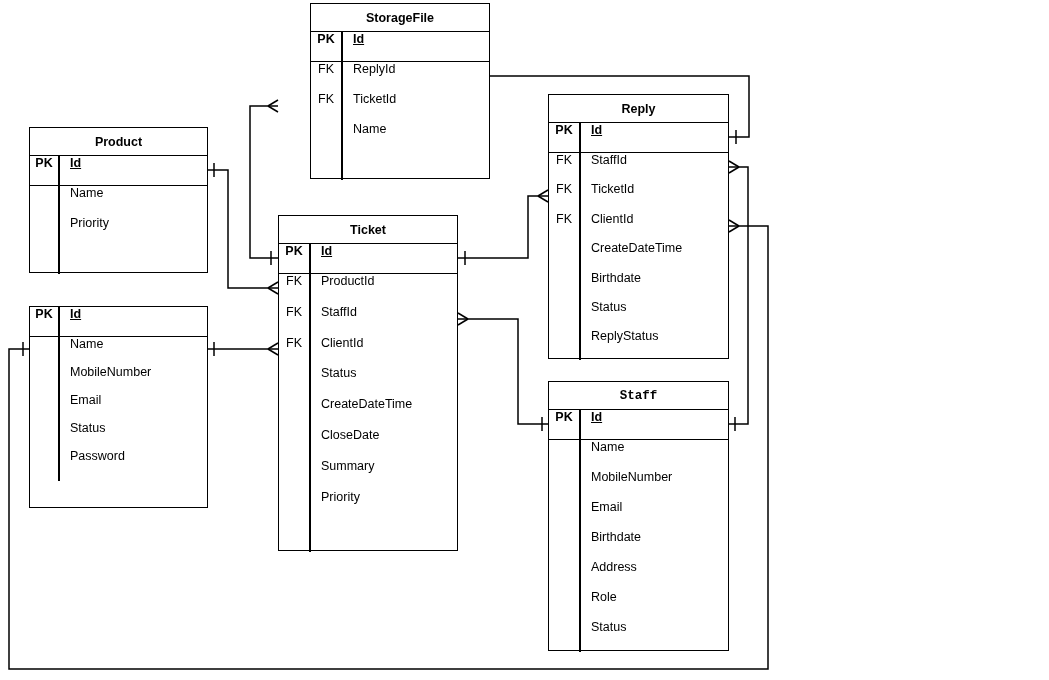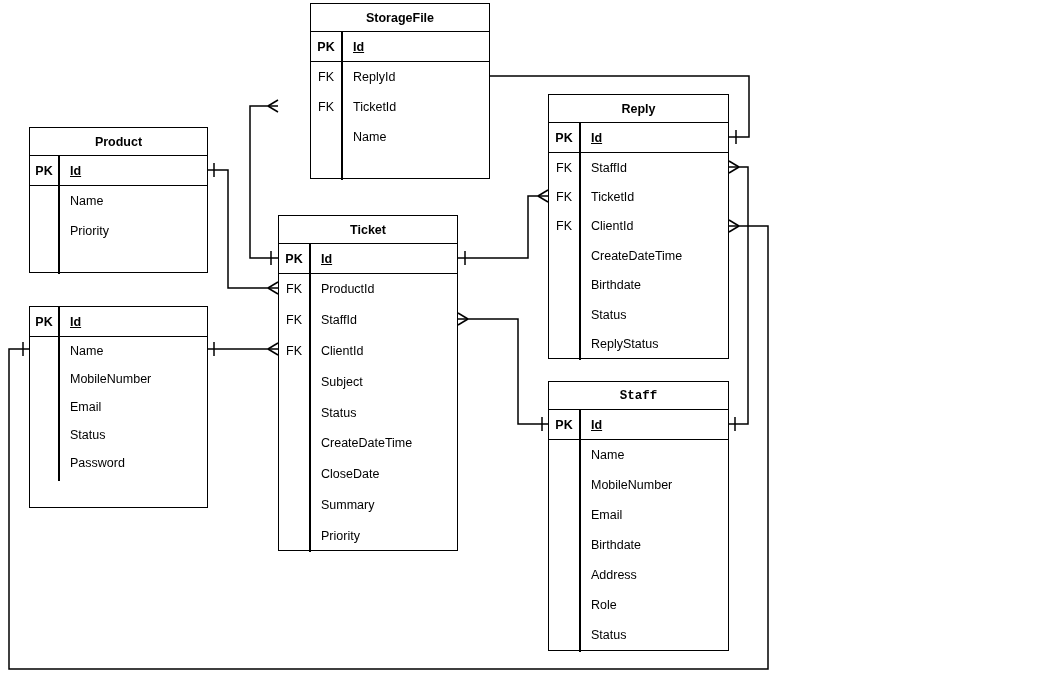--- a/index.html
+++ b/index.html
@@ -23,21 +23,21 @@
     display:flex;align-items:center;justify-content:center;
     font-weight:bold;
     border-bottom:1.5px solid #000;
     box-sizing:border-box;
   }
   .entity-rows{position:relative;}
   .key-divider{
     position:absolute;top:0;bottom:0;width:1.5px;background:#000;
   }
   .col-row{
-    display:flex;align-items:center;
+    display:flex;
     box-sizing:border-box;
   }
   .col-row.id-row{
     border-bottom:1.5px solid #000;
     font-weight:bold;
   }
   .col-row.id-row .col-name{text-decoration:underline;}
   .key-cell{
     flex:none;text-align:center;
   }
@@ -191,24 +191,20 @@
         <div class="col-row" style="height: 30.8px;">
           <span class="key-cell" style="width: 30px;">FK</span>
           <span class="col-name">StaffId</span>
         </div>
         <div class="col-row" style="height: 30.8px;">
           <span class="key-cell" style="width: 30px;">FK</span>
           <span class="col-name">ClientId</span>
         </div>
         <div class="col-row" style="height: 30.8px;">
           <span class="key-cell" style="width: 30px;"></span>
-          <span class="col-name">Subject</span>
-        </div>
-        <div class="col-row" style="height: 30.8px;">
-          <span class="key-cell" style="width: 30px;"></span>
           <span class="col-name">Status</span>
         </div>
         <div class="col-row" style="height: 30.8px;">
           <span class="key-cell" style="width: 30px;"></span>
           <span class="col-name">CreateDateTime</span>
         </div>
         <div class="col-row" style="height: 30.8px;">
           <span class="key-cell" style="width: 30px;"></span>
           <span class="col-name">CloseDate</span>
         </div>

